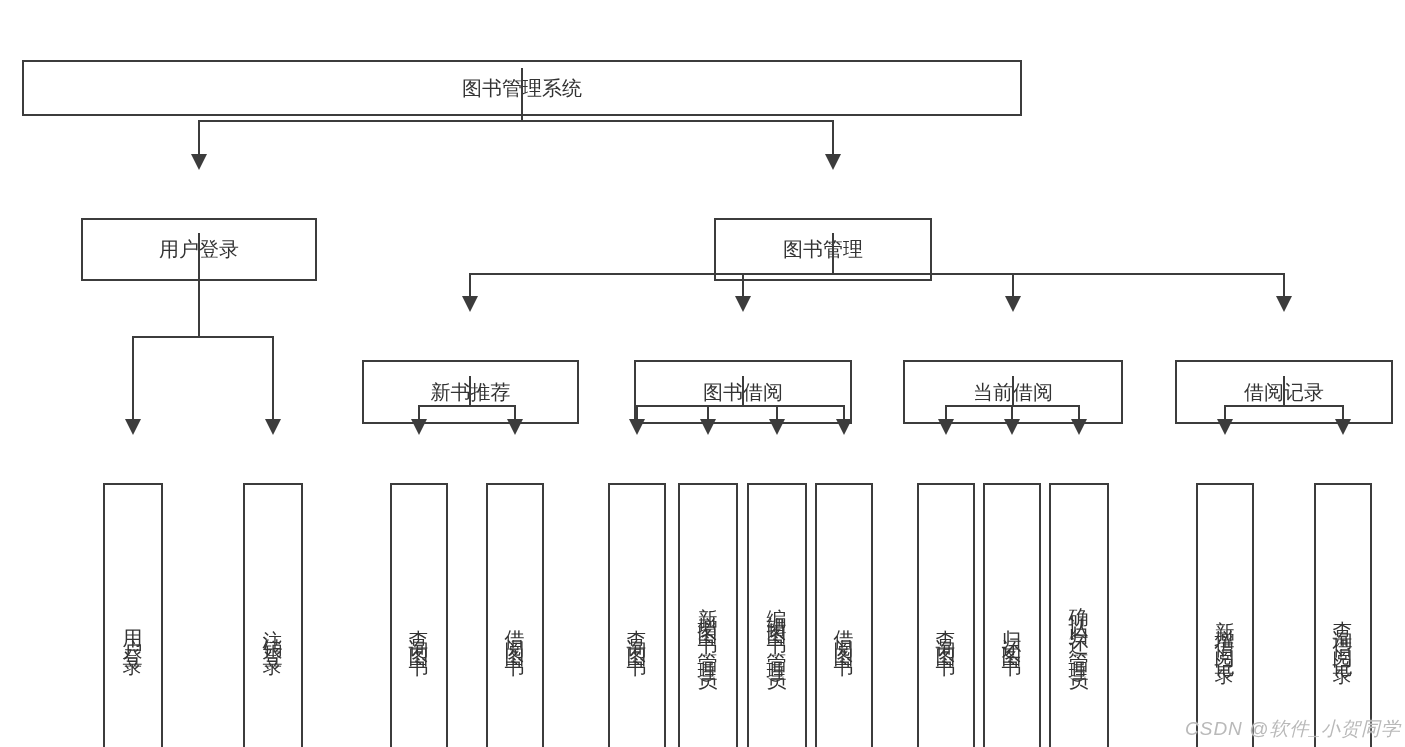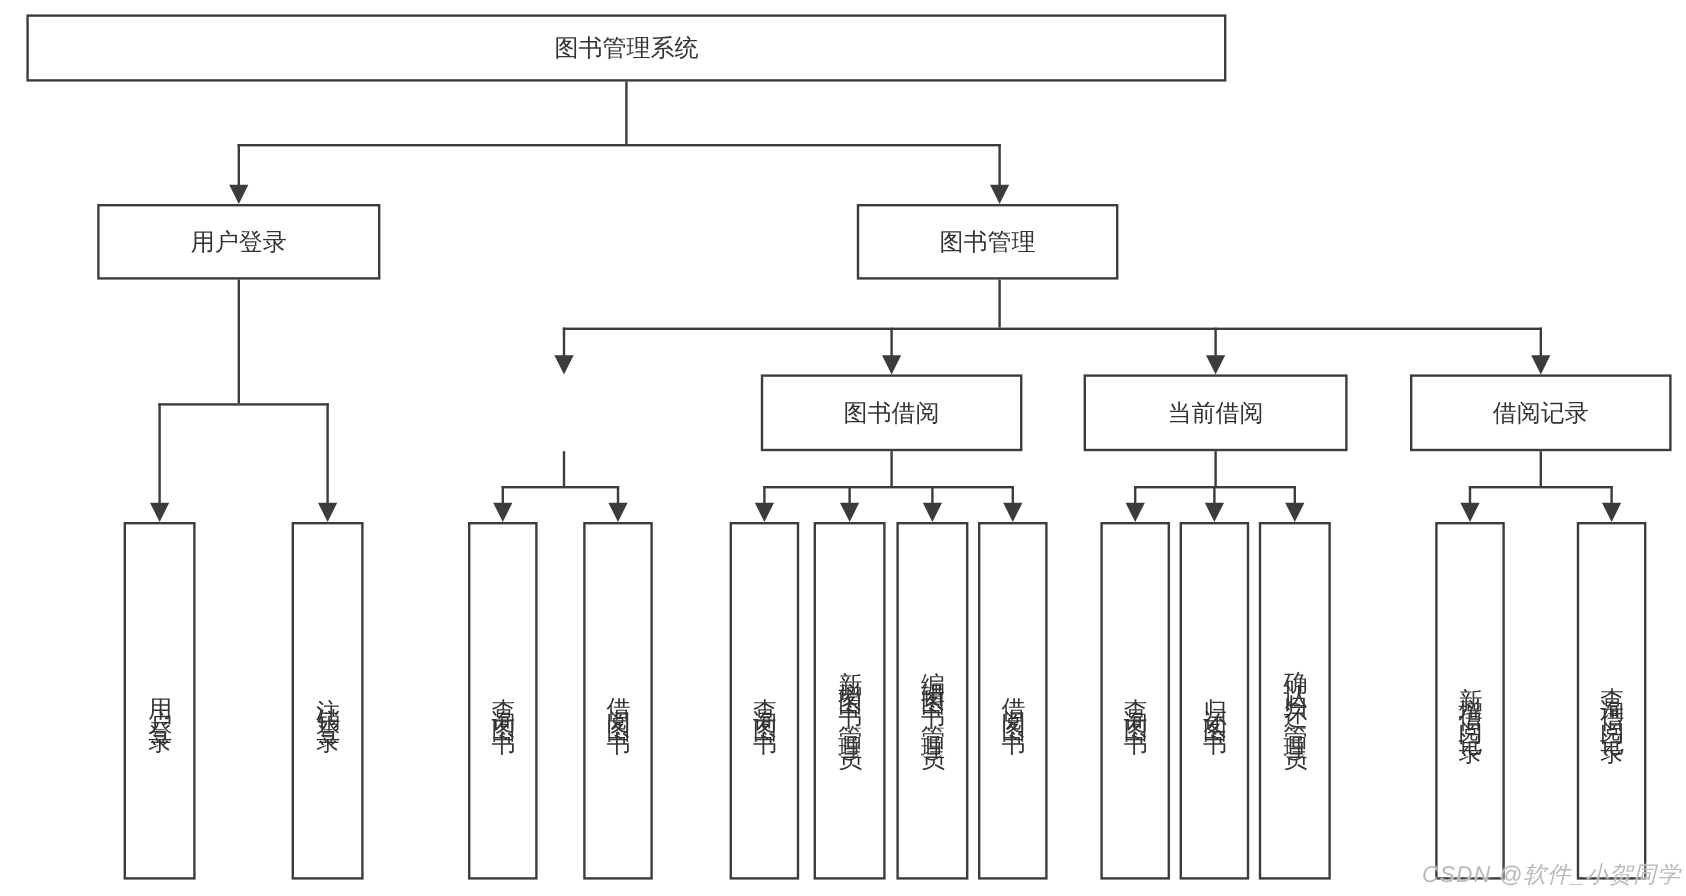--- a/index.html
+++ b/index.html
@@ -3,21 +3,21 @@
 <meta charset="utf-8">
 <style>
   html,body{margin:0;padding:0;background:#ffffff;}
   #stage{
     position:relative;width:1405px;height:747px;background:#ffffff;overflow:hidden;
     font-family:"Liberation Sans","DejaVu Sans",sans-serif;color:#333333;
   }
   .box{
     position:absolute;background:#ffffff;border:2px solid #3c3c3c;box-sizing:border-box;
     display:flex;align-items:center;justify-content:center;
-    font-size:20px;color:#333333;white-space:nowrap;
+    font-size:20px;color:#333333;white-space:nowrap;margin-top:48px;
   }
   .root{border-width:2px;}
   .vbox{
     writing-mode:vertical-rl;text-orientation:upright;
     letter-spacing:9px;line-height:1;font-size:20px;
     display:flex;align-items:center;justify-content:center;
   }
   .hline,.vline{position:absolute;background:#3c3c3c;}
   .hline{height:2px;}
   .vline{width:2px;}
@@ -41,20 +41,23 @@
   </div>
 
   <div class="box" style="left:81px;top:170px;width:236px;height:63px;">
     <span>用户登录</span>
   </div>
 
   <div class="box" style="left:714px;top:170px;width:218px;height:63px;">
     <span>图书管理</span>
   </div>
 
+  <div class="box" style="left:362px;top:312px;width:217px;height:64px;">
+    <span>新书推荐</span>
+  </div>
 
   <div class="box" style="left:903px;top:312px;width:220px;height:64px;">
     <span>当前借阅</span>
   </div>
 
   <div class="box" style="left:634px;top:312px;width:218px;height:64px;">
     <span>图书借阅</span>
   </div>
 
   <div class="box" style="left:1175px;top:312px;width:218px;height:64px;">

